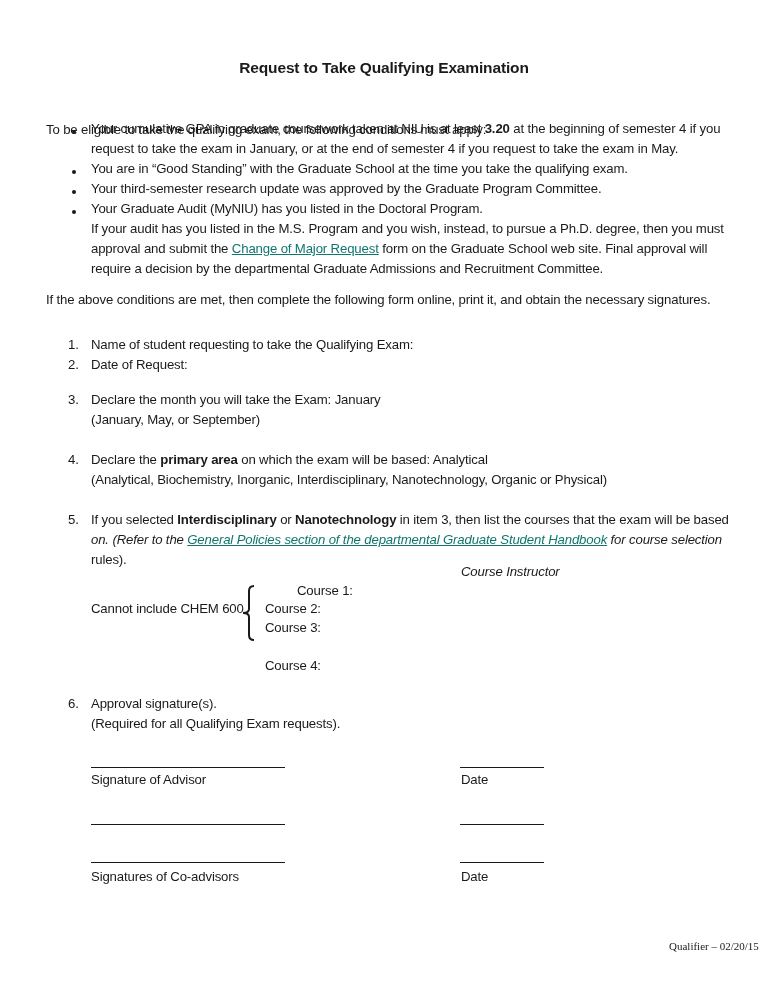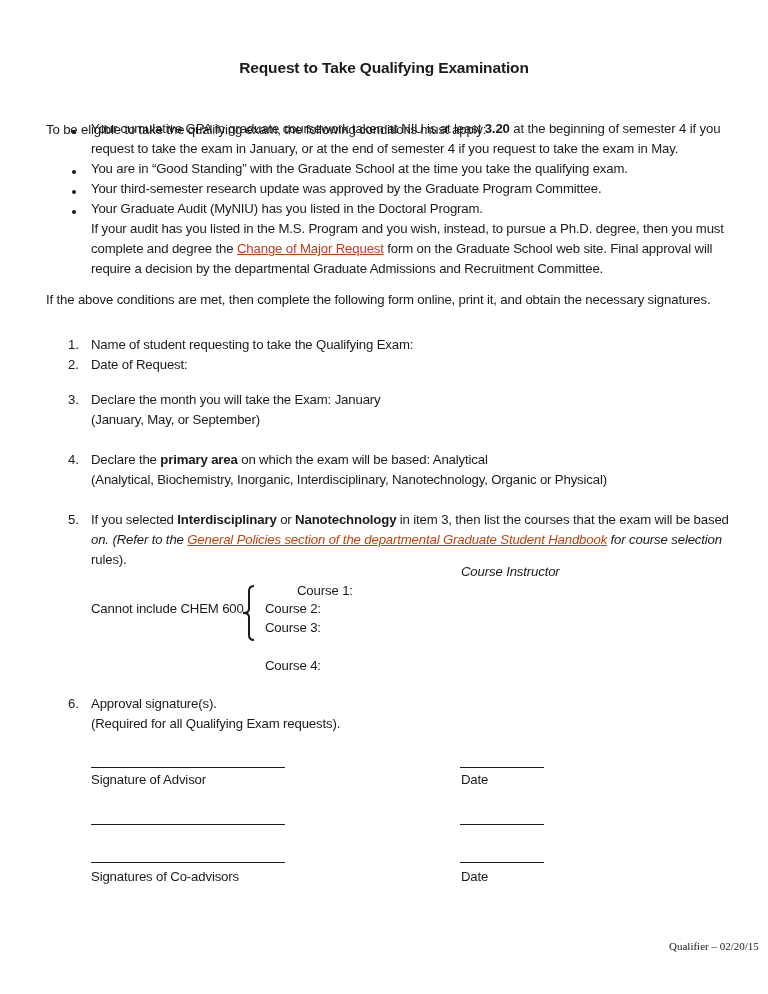--- a/index.html
+++ b/index.html
@@ -6,21 +6,21 @@
     body {
       width: 768px; height: 994px; position: relative; overflow: hidden;
       font-family: "Liberation Sans", sans-serif; color: #1a1a1a;
       font-size: 13.2px; letter-spacing: -0.15px;
     }
     .abs { position: absolute; white-space: nowrap; }
     .title { left: 0; width: 768px; text-align: center; top: 59px; font-weight: bold; font-size: 15.5px; }
     .intro { left: 46px; top: 122px; }
     .bullet-dot { position: absolute; width: 4px; height: 4px; background: #1a1a1a; border-radius: 50%; }
     .blt { left: 91px; }
-    .link { color: #c2410c; text-decoration: underline; cursor: pointer; }
+    .link { color: #0f766e; text-decoration: underline; cursor: pointer; }
     .num { left: 68px; }
     .itm { left: 91px; }
     .italic { font-style: italic; }
     .line { position: absolute; border-bottom: 1px solid #1a1a1a; height: 0; }
     .footer { font-family: "Liberation Serif", serif; font-size: 11px; left: 642px; top: 940px; letter-spacing: 0; margin-left: 27px; }
     .brace { position: absolute; left: 240px; top: 585px; width: 16px; height: 56px; }
   </style>
 </head>
 <body>
 
@@ -39,21 +39,21 @@
     <span class="bullet-dot" style="left:72px; top:170px;"></span>
     <div class="abs blt" style="top:161px;">You are in “Good Standing” with the Graduate School at the time you take the qualifying exam.</div>
 
     <span class="bullet-dot" style="left:72px; top:190px;"></span>
     <div class="abs blt" style="top:181px;">Your third-semester research update was approved by the Graduate Program Committee.</div>
 
     <span class="bullet-dot" style="left:72px; top:210px;"></span>
     <div class="abs blt" style="top:201px;">Your Graduate Audit (MyNIU) has you listed in the Doctoral Program.</div>
     <div class="abs blt" style="top:221px;">If your audit has you listed in the M.S. Program and you wish, instead, to pursue a Ph.D. degree, then you must</div>
     <div class="abs blt" style="top:241px;">
-      <span>complete and degree the </span><a class="link">Change of Major Request</a><span> form on the Graduate School web site. Final approval will</span>
+      <span>approval and submit the </span><a class="link">Change of Major Request</a><span> form on the Graduate School web site. Final approval will</span>
     </div>
     <div class="abs blt" style="top:261px;">require a decision by the departmental Graduate Admissions and Recruitment Committee.</div>
   </div>
 
   <div class="abs" style="left:46px; top:292px;">If the above conditions are met, then complete the following form online, print it, and obtain the necessary signatures.</div>
 
   <div class="abs num" style="top:337px;">1.</div>
   <div class="abs itm" style="top:337px;">Name of student requesting to take the Qualifying Exam:</div>
   <div class="abs num" style="top:357px;">2.</div>
   <div class="abs itm" style="top:357px;">Date of Request:</div>

